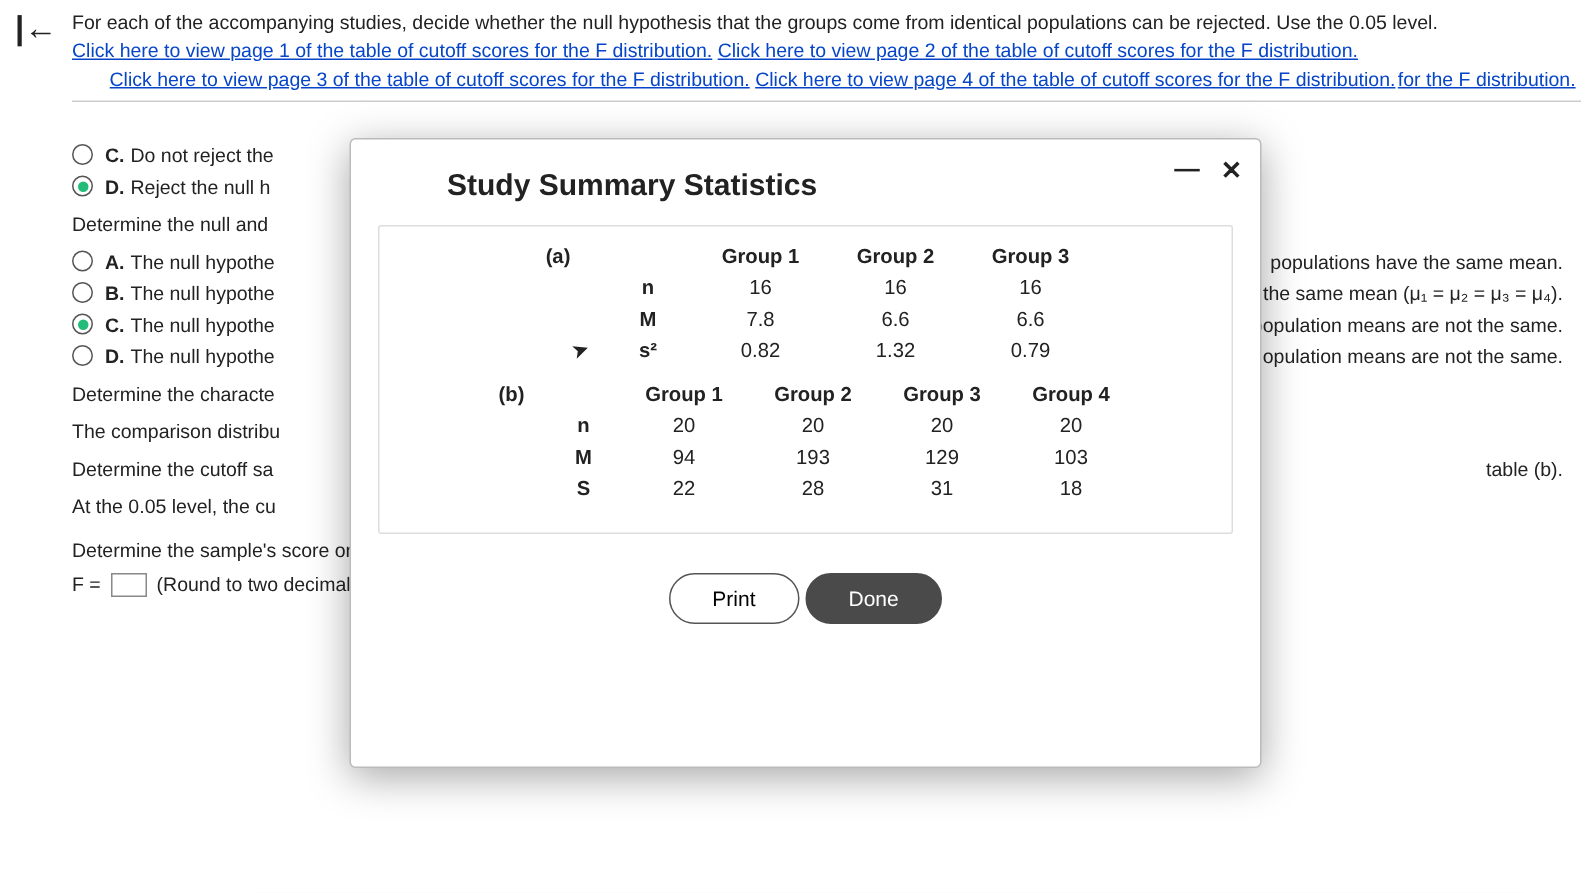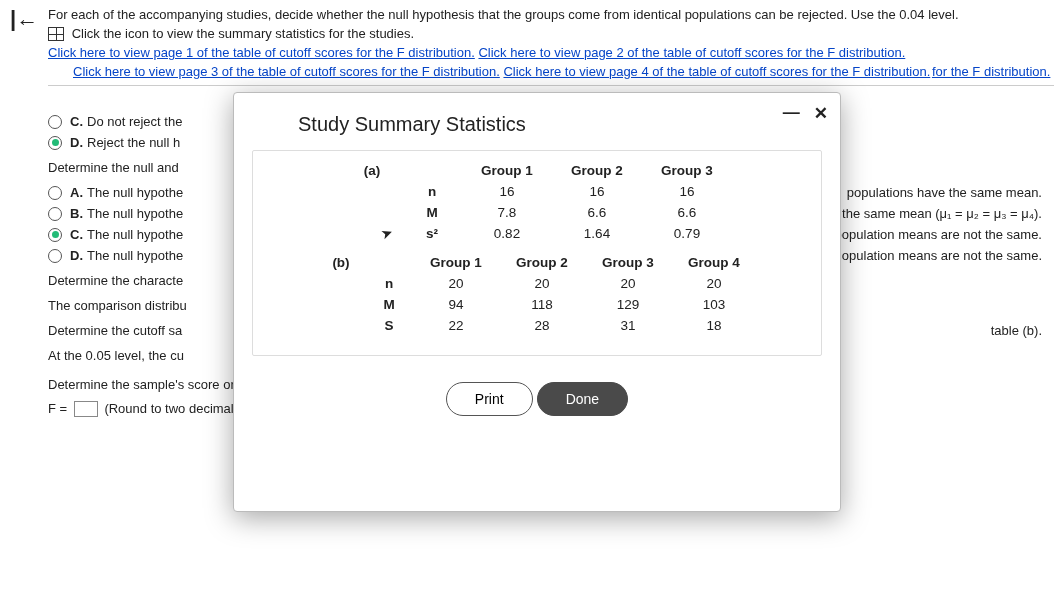--- a/index.html
+++ b/index.html
@@ -70,21 +70,21 @@
   .modal {
     position: absolute;
     left: 233px; top: 92px;
     width: 608px; height: 420px;
     background: #fff;
     border: 1px solid #bbb;
     border-radius: 4px;
     box-shadow: 0 6px 28px rgba(0,0,0,0.35);
     padding: 14px 18px 12px 18px;
   }
-  .modal-title { font-size: 20px; font-weight: 400; margin: 6px 0 14px 46px; }
+  .modal-title { font-size: 20px; font-weight: 700; margin: 6px 0 14px 46px; }
   .modal-ctrls { position: absolute; right: 12px; top: 10px; display: flex; gap: 14px; font-size: 17px; }
   .modal-ctrls span { cursor: pointer; font-weight: bold; }
   .stats-box {
     border: 1px solid #ddd;
     border-radius: 2px;
     padding: 12px 12px 22px 12px;
     font-size: 13.5px;
     position: relative;
   }
   .tblA {
@@ -117,25 +117,21 @@
   .btn.primary { background: #4a4a4a; color: #fff; border-color: #4a4a4a; }
   .hr { border: none; border-top: 1px solid #ccc; margin: 4px 0 2px 0; }
 </style>
 </head>
 <body>
 
 <div class="page">
   <div class="back-arrow">|←</div>
 
   <div class="instr">
-    <div>For each of the accompanying studies, decide whether the null hypothesis that the groups come from identical populations can be rejected. Use the 0.04 level.</div>
-    <div>
-      <span class="table-icon"></span>
-      <span>Click the icon to view the summary statistics for the studies.</span>
-    </div>
+    <div>For each of the accompanying studies, decide whether the null hypothesis that the groups come from identical populations can be rejected. Use the 0.05 level.</div>
     <div>
       <span class="lnk">Click here to view page 1 of the table of cutoff scores for the F distribution.</span>
       <span> </span>
       <span class="lnk">Click here to view page 2 of the table of cutoff scores for the F distribution.</span>
     </div>
     <div style="white-space:nowrap; overflow:hidden;margin-left:25px;">
       <span class="lnk">Click here to view page 3 of the table of cutoff scores for the F distribution.</span>
       <span> </span>
       <span class="lnk">Click here to view page 4 of the table of cutoff scores for the F distribution.</span>
       <span class="lnk" style="margin-left:-2px;"> for the F distribution.</span>
@@ -221,21 +217,21 @@
 
         <div></div>
         <div class="hdr">M</div>
         <div>7.8</div>
         <div>6.6</div>
         <div>6.6</div>
 
         <div></div>
         <div class="hdr">s²</div>
         <div>0.82</div>
-        <div>1.64</div>
+        <div>1.32</div>
         <div>0.79</div>
       </div>
 
       <div class="tblB">
         <div class="hdr">(b)</div>
         <div></div>
         <div class="hdr">Group 1</div>
         <div class="hdr">Group 2</div>
         <div class="hdr">Group 3</div>
         <div class="hdr">Group 4</div>
@@ -243,21 +239,21 @@
         <div></div>
         <div class="hdr">n</div>
         <div>20</div>
         <div>20</div>
         <div>20</div>
         <div>20</div>
 
         <div></div>
         <div class="hdr">M</div>
         <div>94</div>
-        <div>118</div>
+        <div>193</div>
         <div>129</div>
         <div>103</div>
 
         <div></div>
         <div class="hdr">S</div>
         <div>22</div>
         <div>28</div>
         <div>31</div>
         <div>18</div>
       </div>

